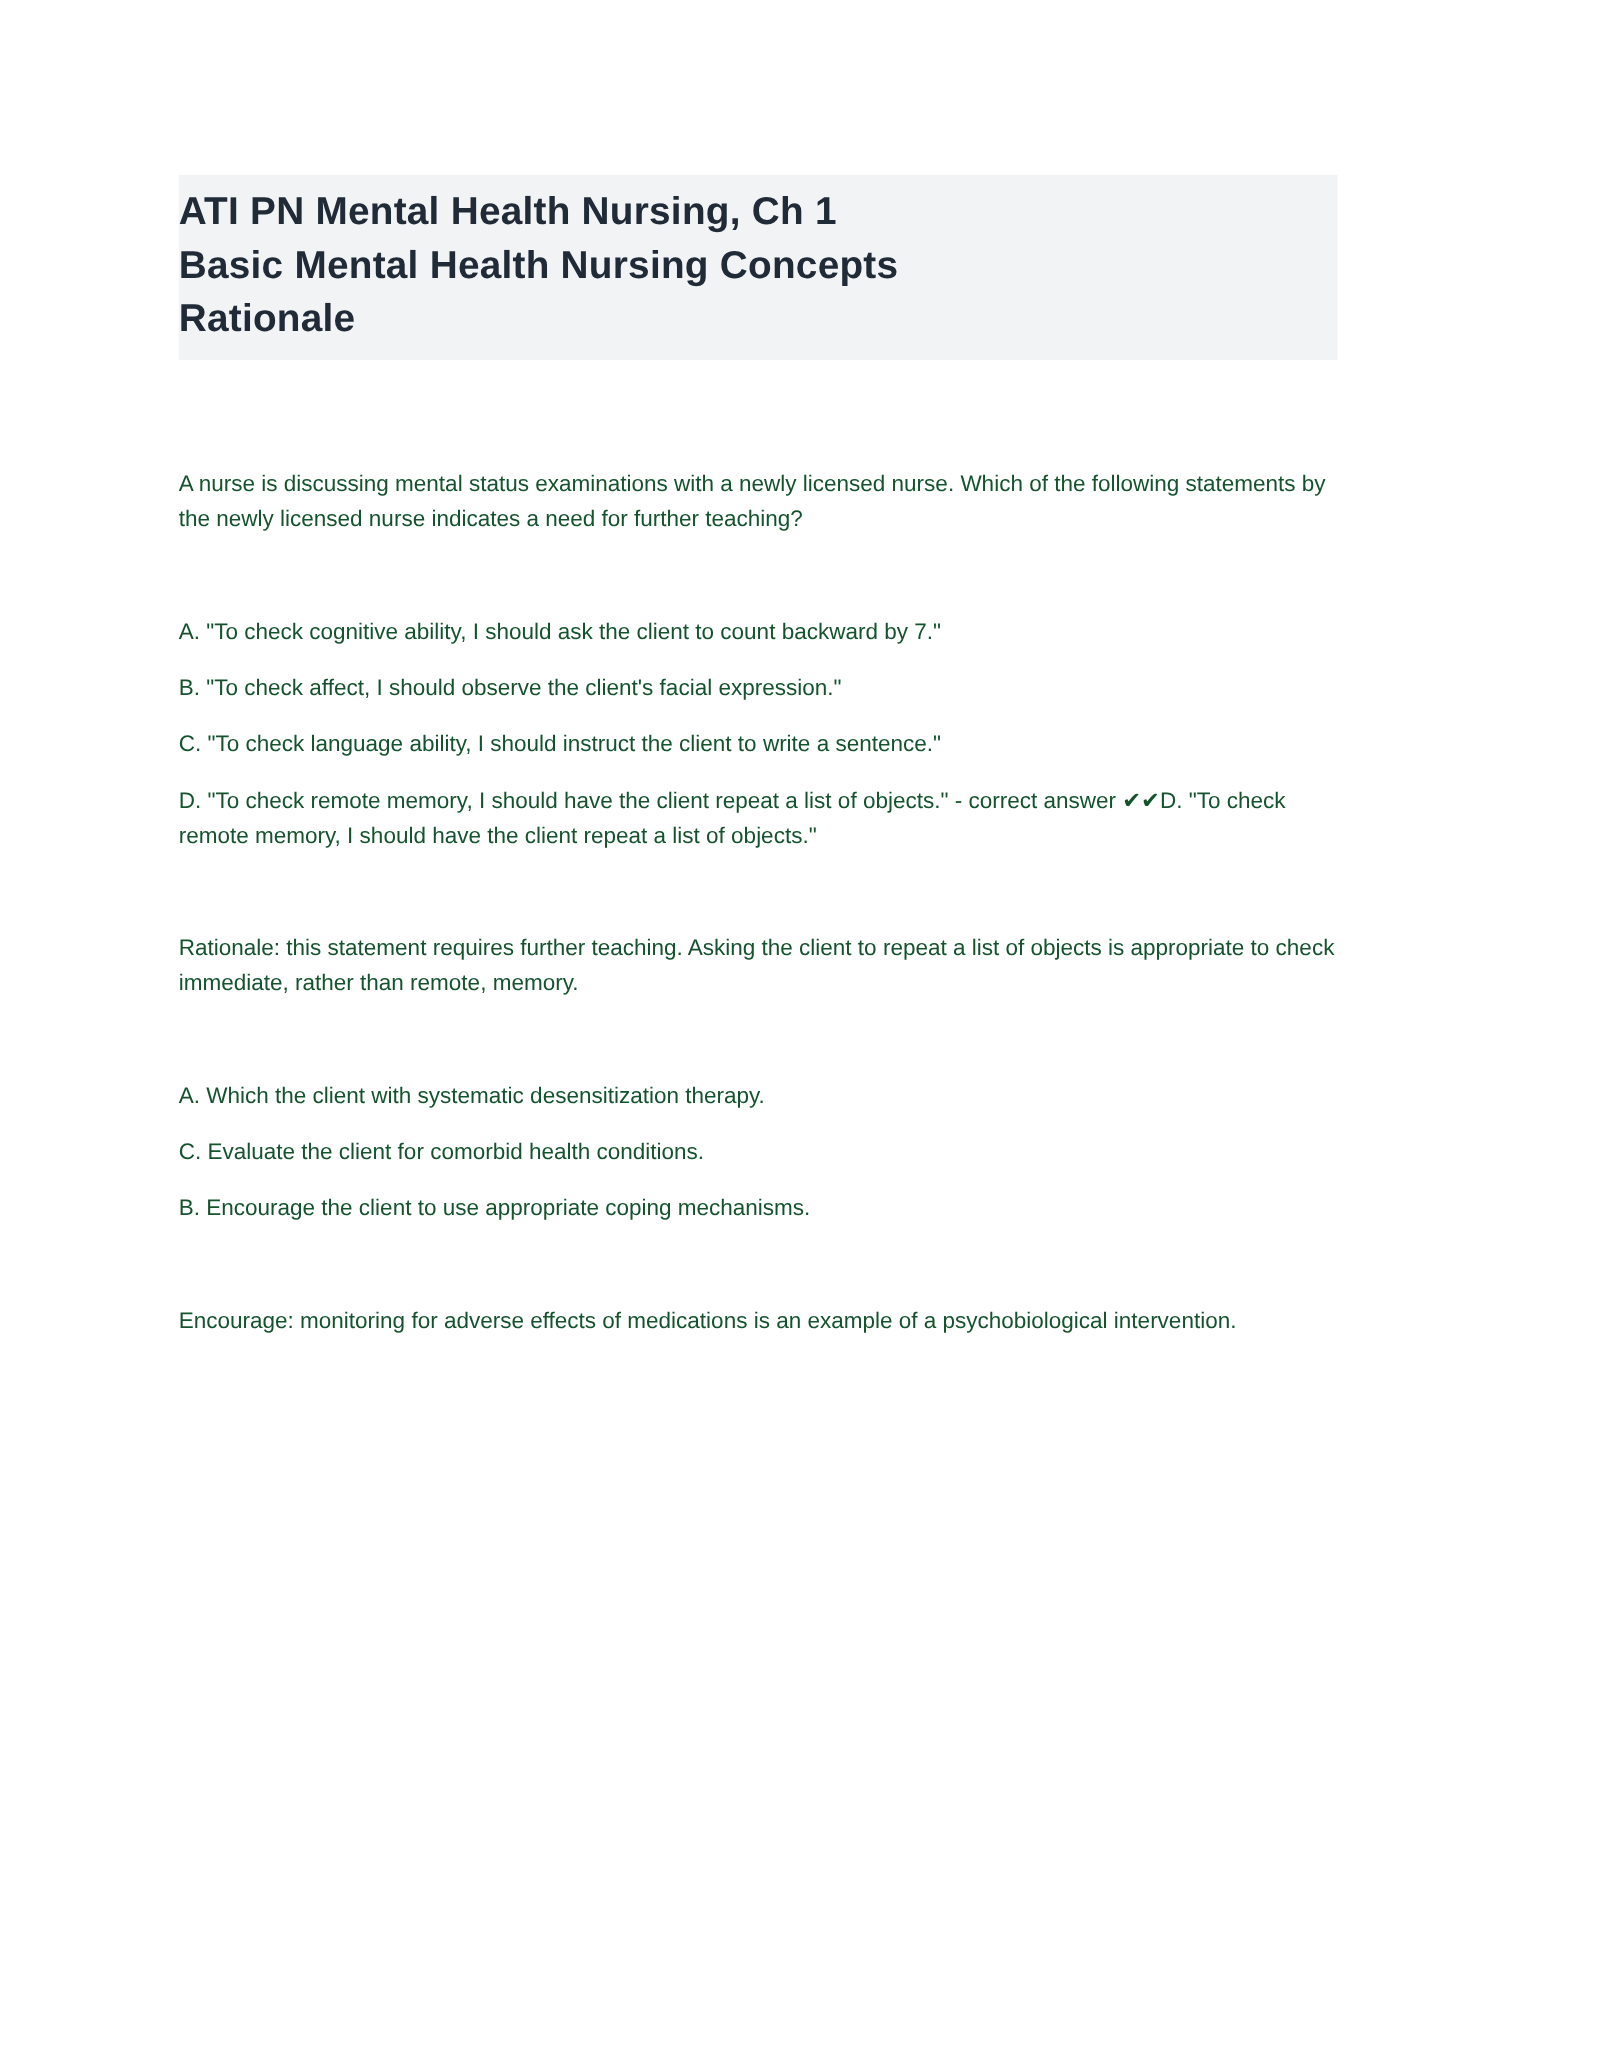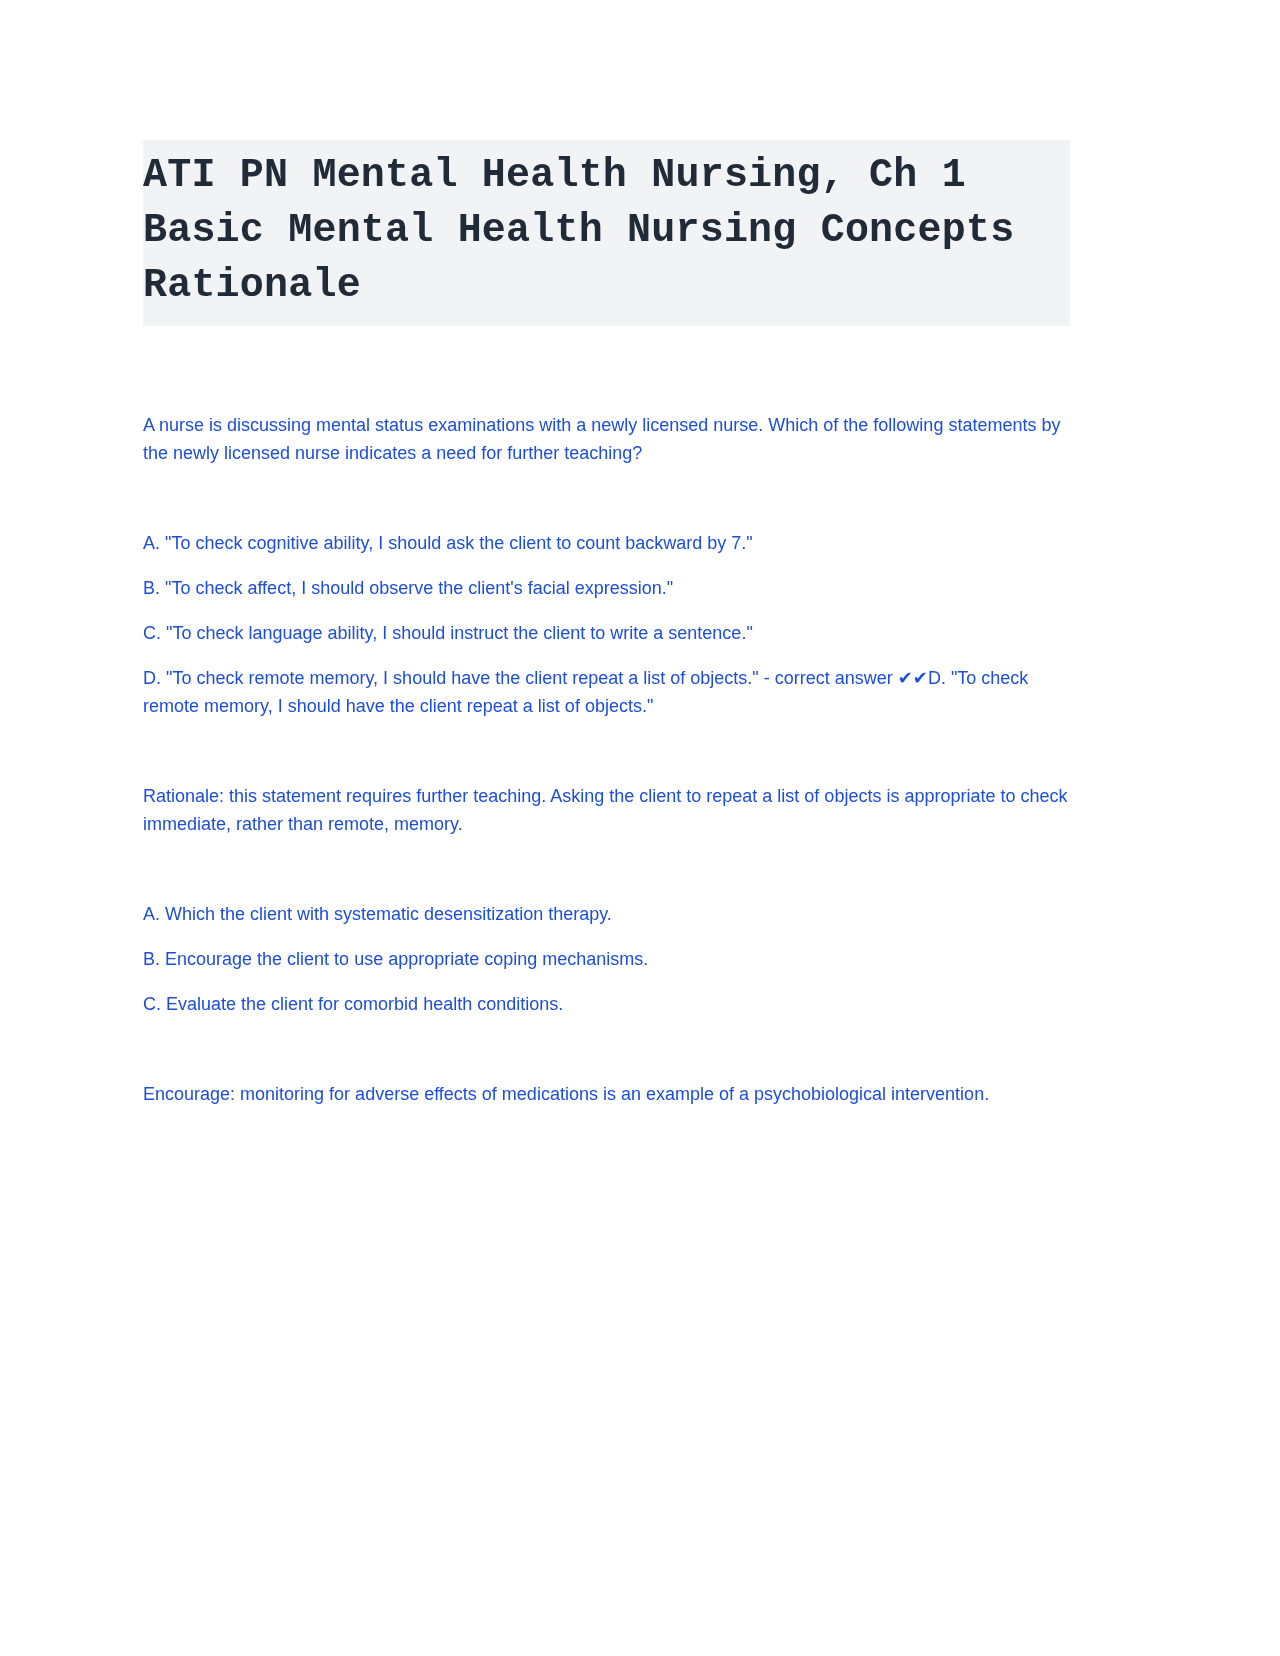--- a/index.html
+++ b/index.html
@@ -12,36 +12,35 @@
     position: relative;
   }
   .page {
     padding: 140px 210px 60px 143px;
   }
   .title-block {
     background: #f2f3f5;
     padding: 8px 4px 12px 0;
   }
   .doc-title {
-    font-size: 40px;
+    font-size: 31px;
     font-weight: bold;
     color: #212b38;
     line-height: 1.38;
     letter-spacing: 0.2px;
-    font-family: Liberation Mono, monospace;
   }
   .title-line { display: block; }
   .doc-body {
     margin-top: 85px;
   }
   .para {
     font-size: 18px;
     line-height: 28px;
     margin: 0 0 17px 0;
-    color: #1d4ed8;
+    color: #14532d;
   }
   .group-start {
     margin-top: 62px;
   }
 </style>
 </head>
 <body>
 
 <div class="page">
 
@@ -59,21 +58,21 @@
       <p class="para">A nurse is discussing mental status examinations with a newly licensed nurse. Which of the following statements by the newly licensed nurse indicates a need for further teaching?</p>
       <p class="para group-start">A. "To check cognitive ability, I should ask the client to count backward by 7."</p>
       <p class="para">B. "To check affect, I should observe the client's facial expression."</p>
       <p class="para">C. "To check language ability, I should instruct the client to write a sentence."</p>
       <p class="para">D. "To check remote memory, I should have the client repeat a list of objects." - correct answer ✔✔D. "To check remote memory, I should have the client repeat a list of objects."</p>
       <p class="para group-start">Rationale: this statement requires further teaching. Asking the client to repeat a list of objects is appropriate to check immediate, rather than remote, memory.</p>
     </section>
 
     <section>
       <p class="para group-start">A. Which the client with systematic desensitization therapy.</p>
+      <p class="para">C. Evaluate the client for comorbid health conditions.</p>
       <p class="para">B. Encourage the client to use appropriate coping mechanisms.</p>
-      <p class="para">C. Evaluate the client for comorbid health conditions.</p>
       <p class="para group-start">Encourage: monitoring for adverse effects of medications is an example of a psychobiological intervention.</p>
     </section>
 
 
   </main>
 
 </div>
 
 </body></html>

